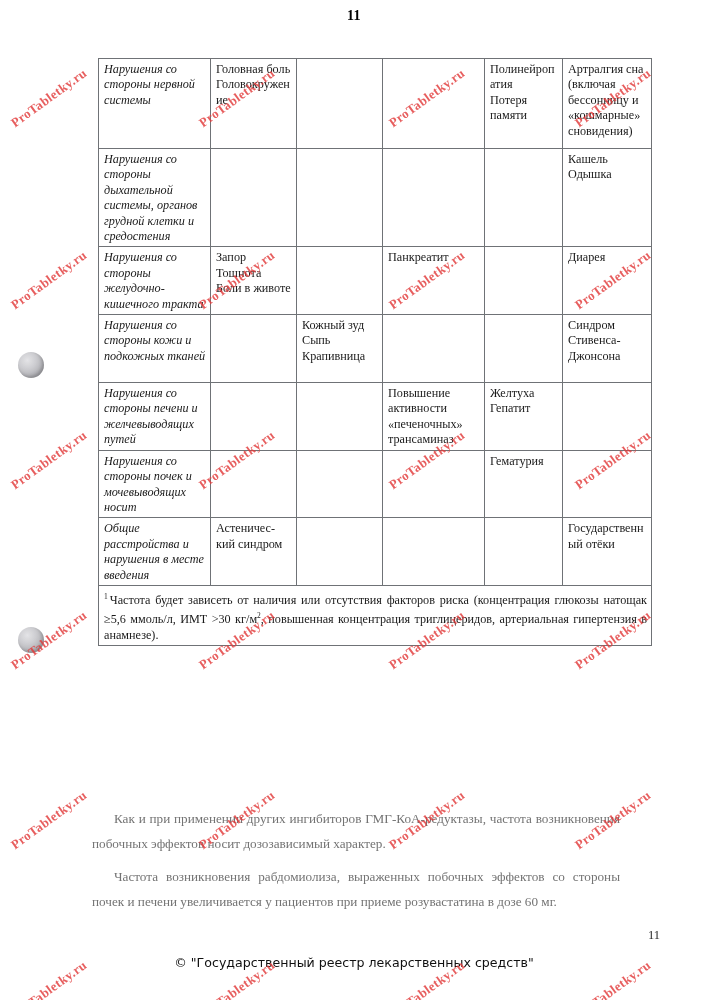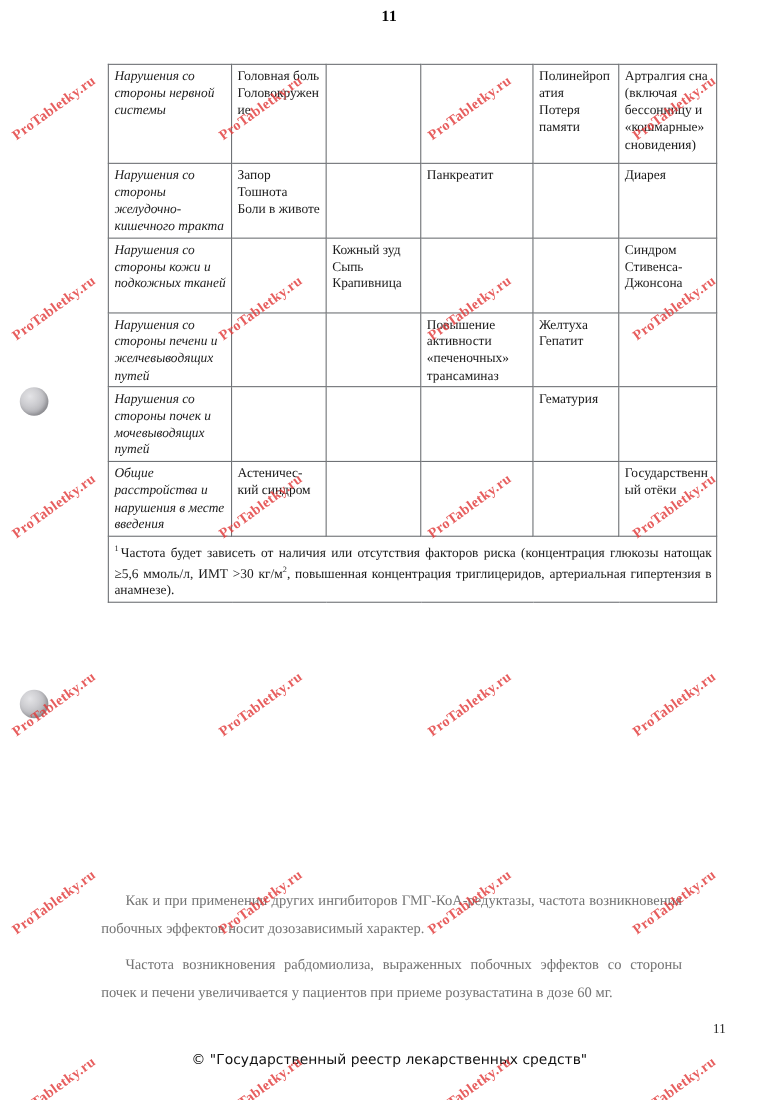--- a/index.html
+++ b/index.html
@@ -168,20 +168,29 @@
         <tr style="height:90px">
           <td class="sys">Нарушения со стороны нервной системы</td>
           <td style="white-space:pre-line">Головная боль
 Головокружение</td>
           <td style="white-space:pre-line"></td>
           <td style="white-space:pre-line"></td>
           <td style="white-space:pre-line">Полинейропатия
 Потеря памяти</td>
           <td style="white-space:pre-line">Артралгия сна (включая бессонницу и «кошмарные» сновидения)</td>
         </tr>
+        <tr style="height:97px">
+          <td class="sys">Нарушения со стороны дыхательной системы, органов грудной клетки и средостения</td>
+          <td style="white-space:pre-line"></td>
+          <td style="white-space:pre-line"></td>
+          <td style="white-space:pre-line"></td>
+          <td style="white-space:pre-line"></td>
+          <td style="white-space:pre-line">Кашель
+Одышка</td>
+        </tr>
         <tr style="height:66px">
           <td class="sys">Нарушения со стороны желудочно-кишечного тракта</td>
           <td style="white-space:pre-line">Запор
 Тошнота
 Боли в животе</td>
           <td style="white-space:pre-line"></td>
           <td style="white-space:pre-line">Панкреатит</td>
           <td style="white-space:pre-line"></td>
           <td style="white-space:pre-line">Диарея</td>
         </tr>
@@ -198,21 +207,21 @@
         <tr style="height:66px">
           <td class="sys">Нарушения со стороны печени и желчевыводящих путей</td>
           <td style="white-space:pre-line"></td>
           <td style="white-space:pre-line"></td>
           <td style="white-space:pre-line">Повышение активности «печеночных» трансаминаз</td>
           <td style="white-space:pre-line">Желтуха
 Гепатит</td>
           <td style="white-space:pre-line"></td>
         </tr>
         <tr style="height:64px">
-          <td class="sys">Нарушения со стороны почек и мочевыводящих путей</td>
+          <td class="sys">Нарушения со стороны почек и мочевыводящих носит</td>
           <td style="white-space:pre-line"></td>
           <td style="white-space:pre-line"></td>
           <td style="white-space:pre-line"></td>
           <td style="white-space:pre-line">Гематурия</td>
           <td style="white-space:pre-line"></td>
         </tr>
         <tr style="height:66px">
           <td class="sys">Общие расстройства и нарушения в месте введения</td>
           <td style="white-space:pre-line">Астеничес-кий синдром</td>
           <td style="white-space:pre-line"></td>

